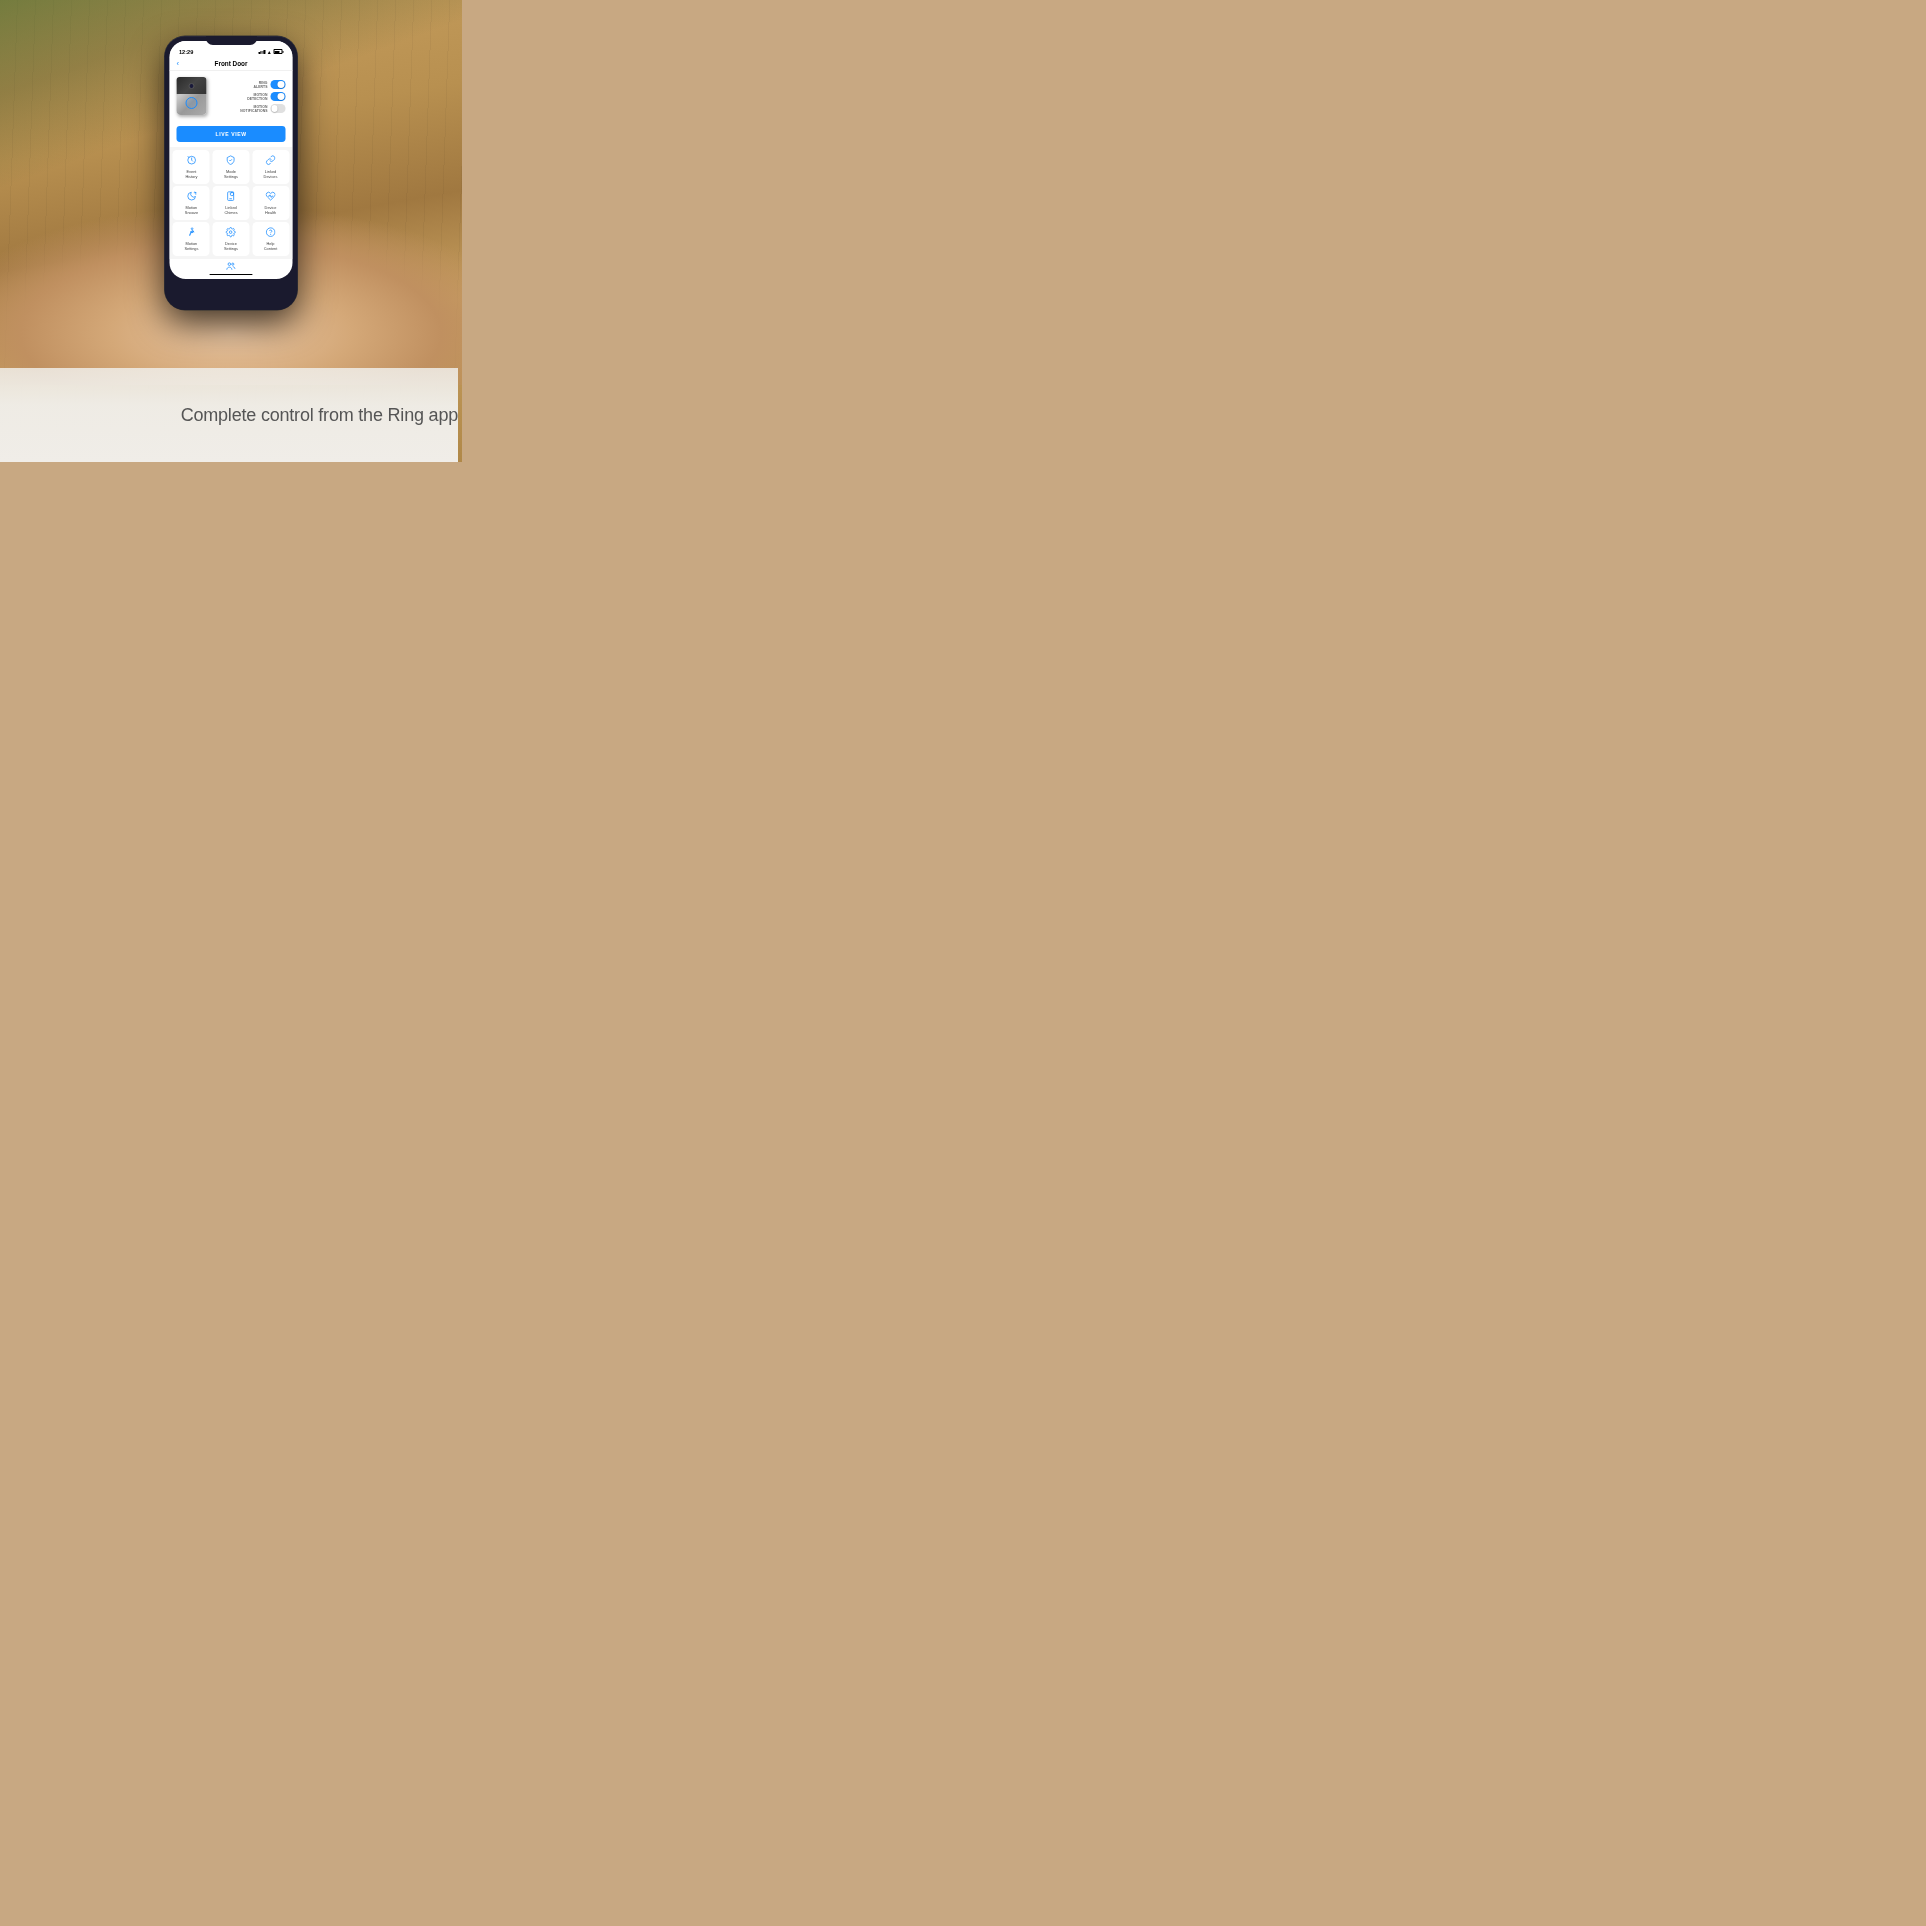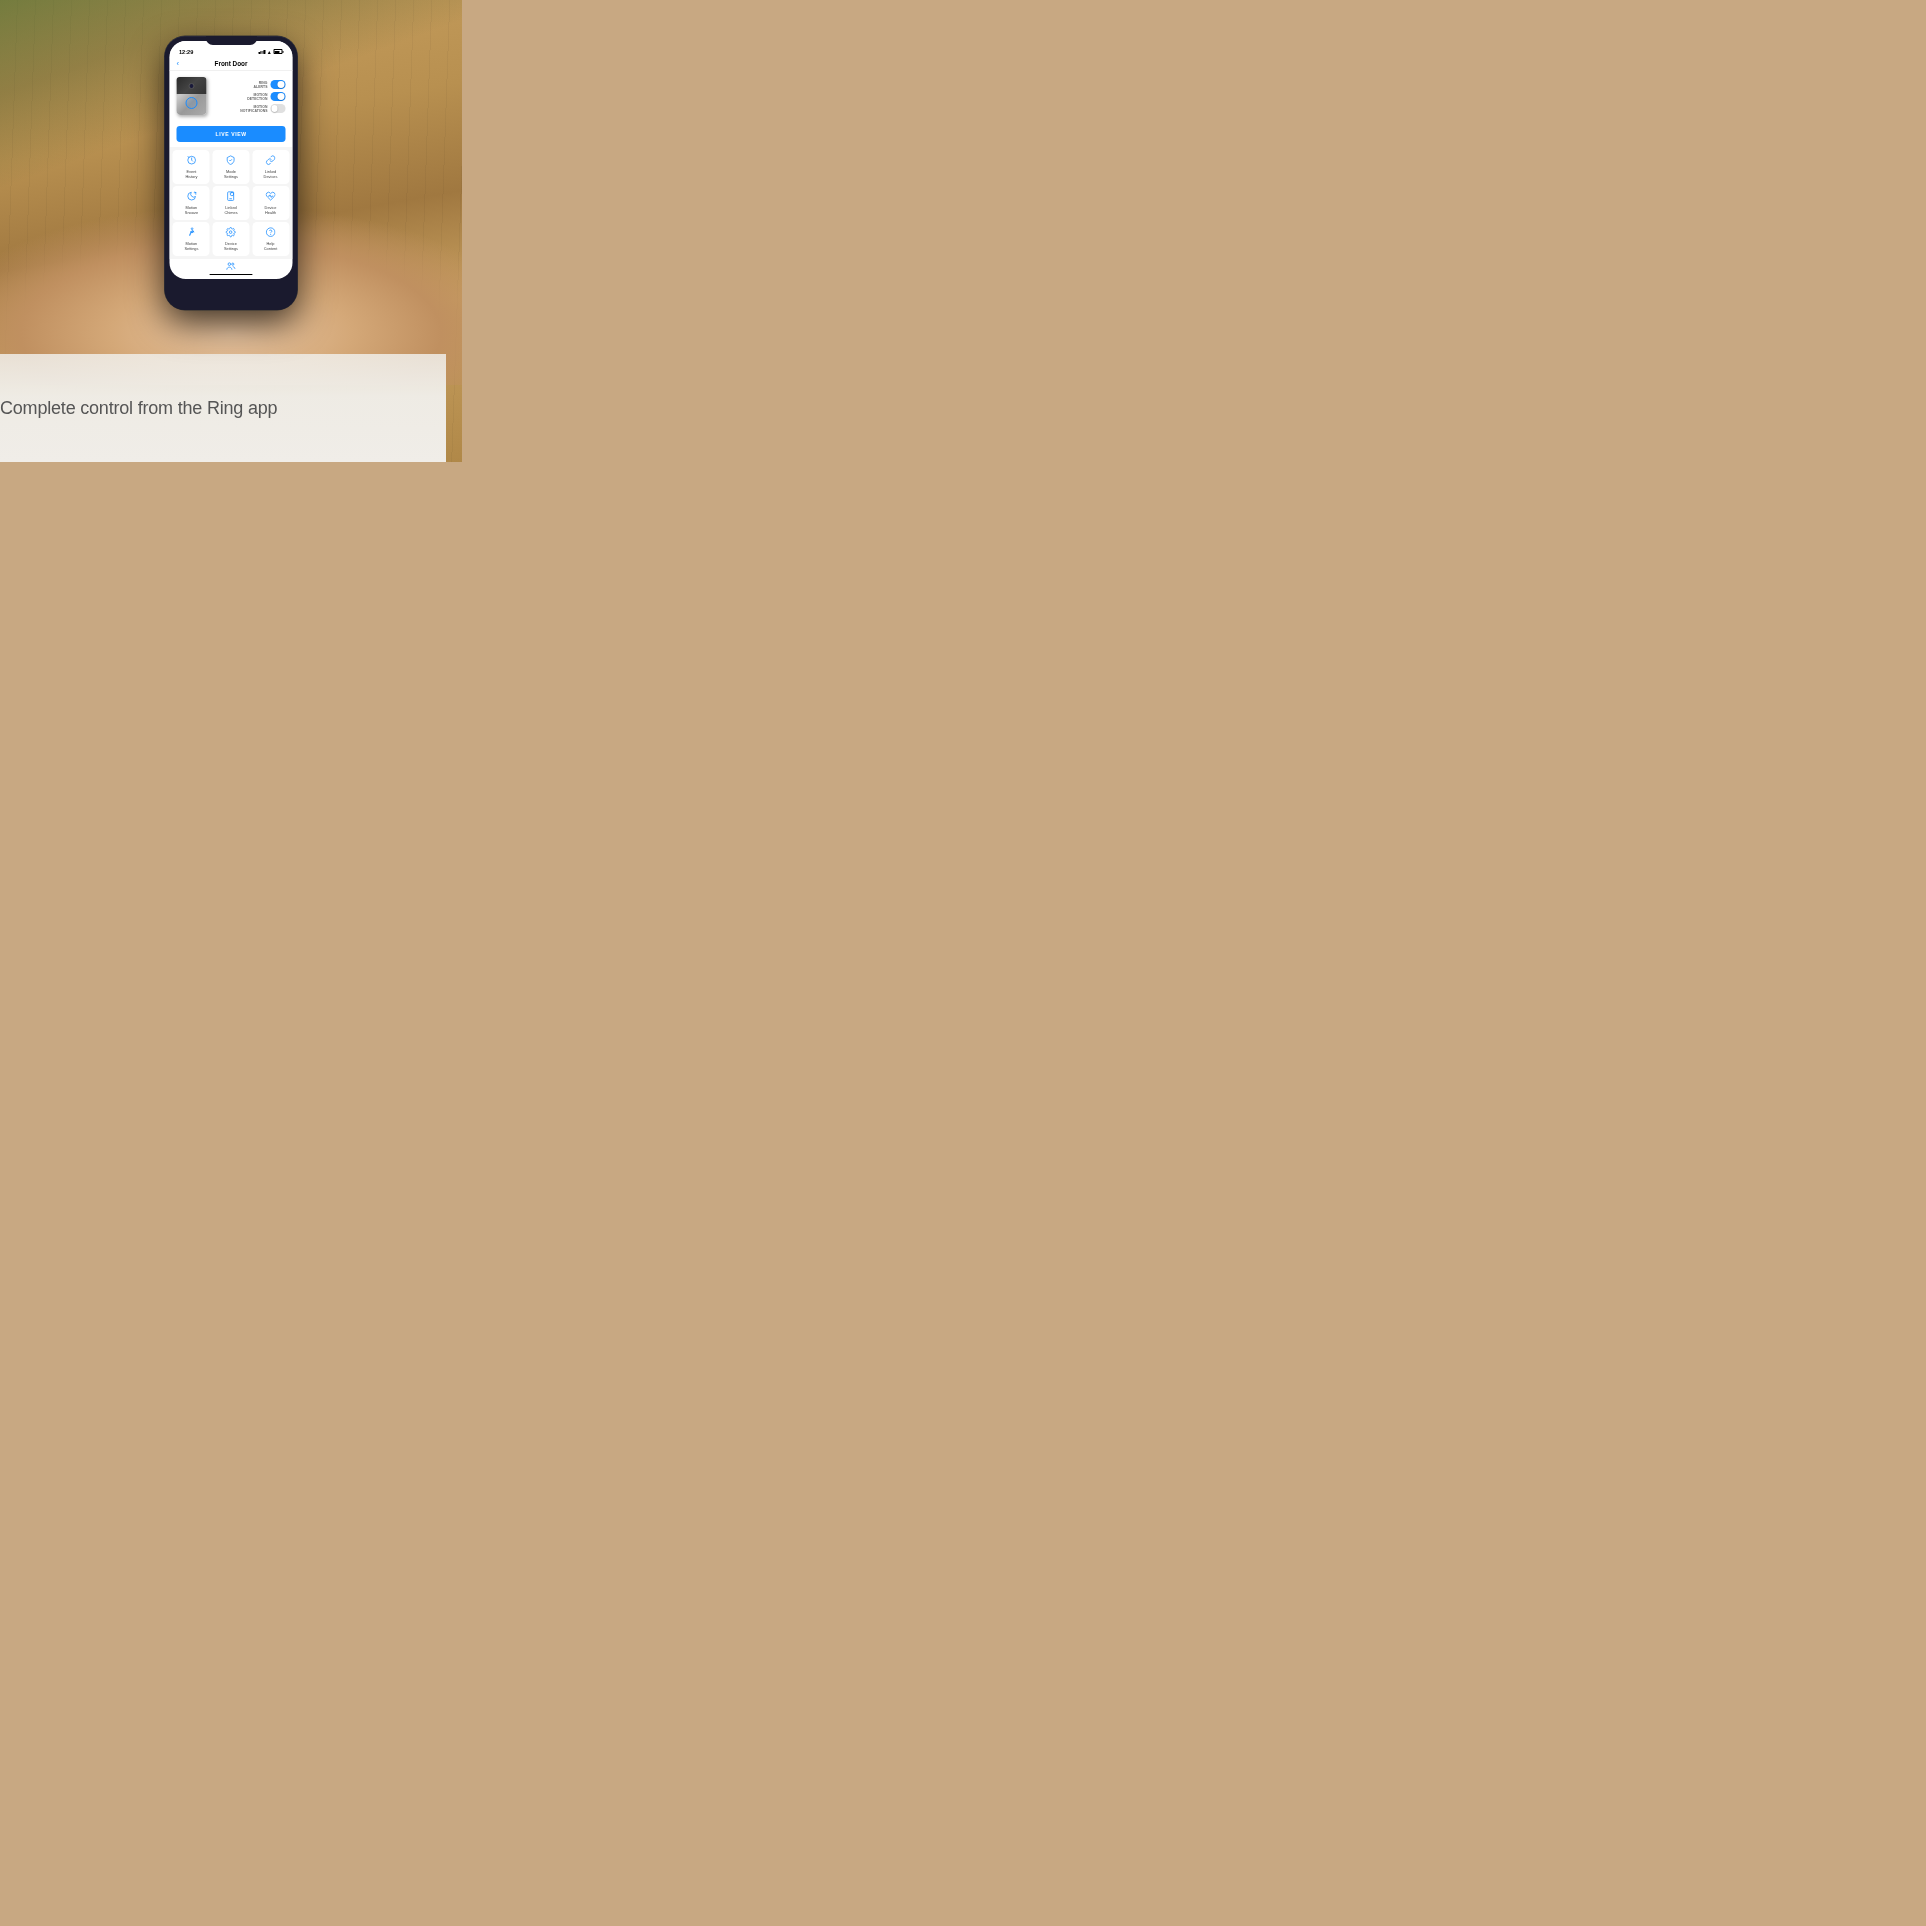--- a/index.html
+++ b/index.html
@@ -35,27 +35,27 @@
         ),
         linear-gradient(170deg, #c8a060 0%, #b89050 30%, #a07840 50%, #c8a060 70%, #b08848 100%);
       z-index: 1;
     }
 
     
     .caption-area {
       position: absolute;
       bottom: 0;
       left: 0;
-      right: 16px;
-      height: 108px;
+      right: 4px;
+      height: 94px;
       background: linear-gradient(to bottom, rgba(240,238,233,0.85) 0%, rgba(240,238,233,0.97) 40%, #f0ede8 100%);
       z-index: 5;
       display: flex;
       align-items: center;
-      justify-content: flex-start;
+      justify-content: flex-end;
     }
 
     .caption-text {
       font-size: 18px;
       color: #555;
       font-weight: 300;
       letter-spacing: -0.2px;
     }
 
     

